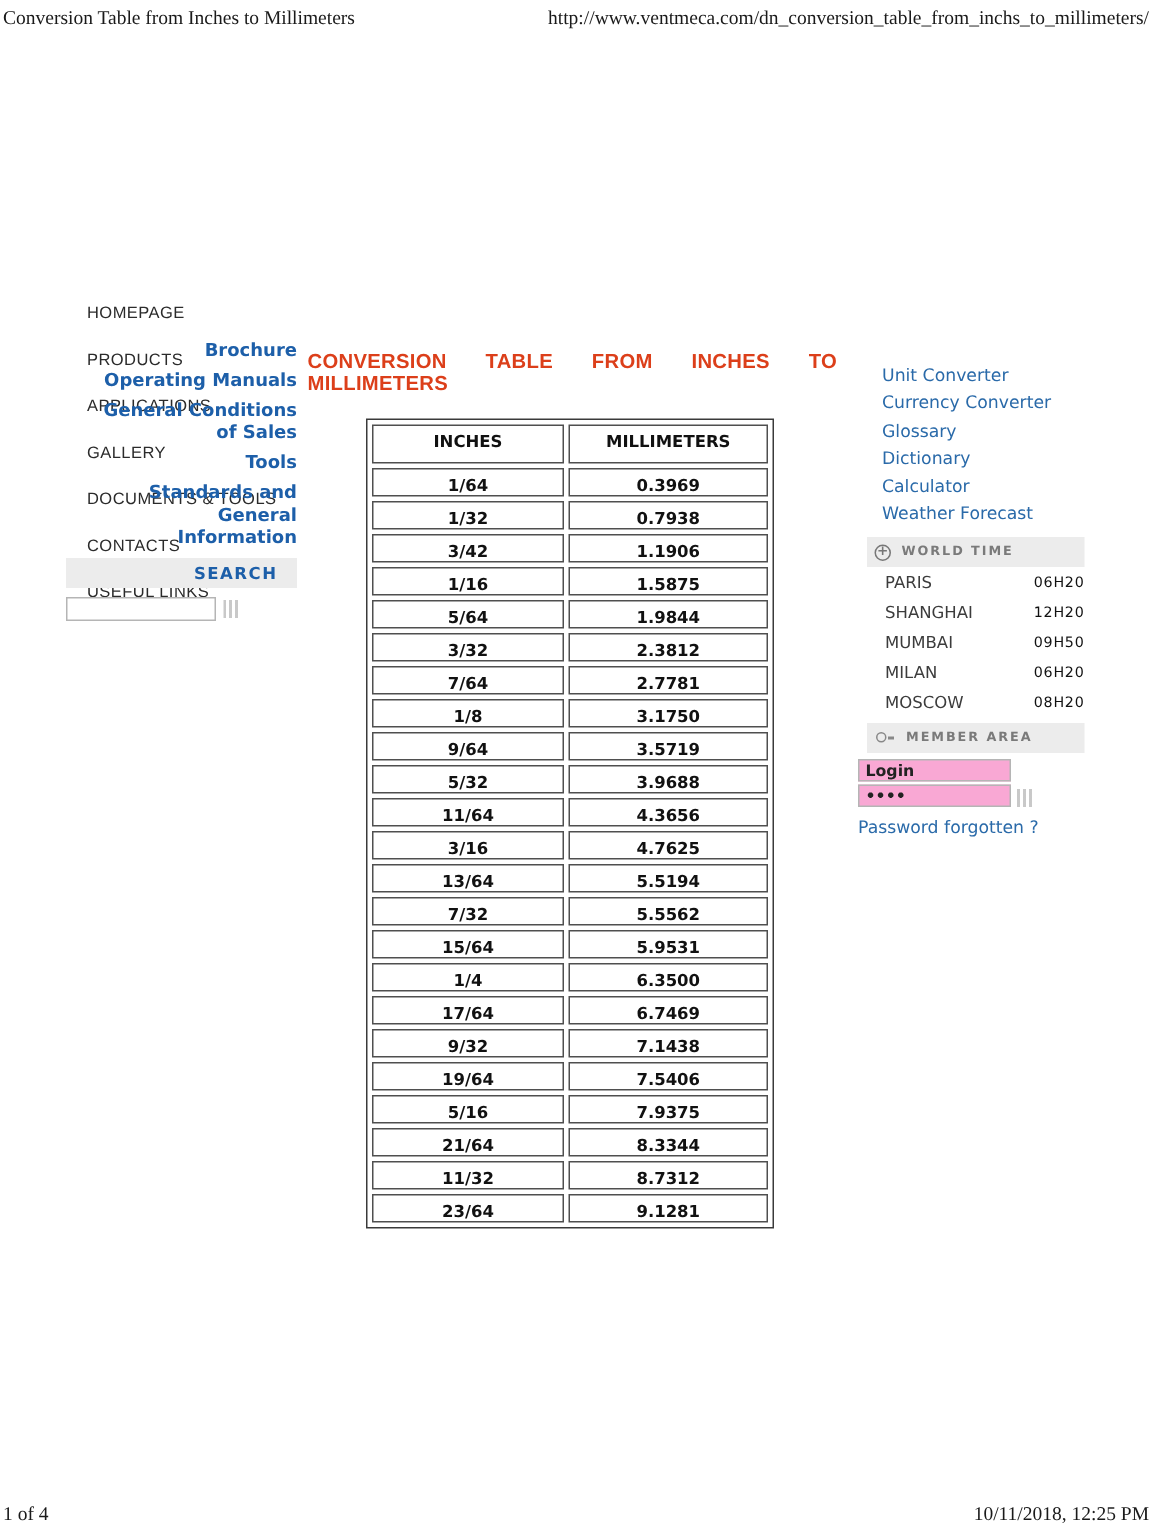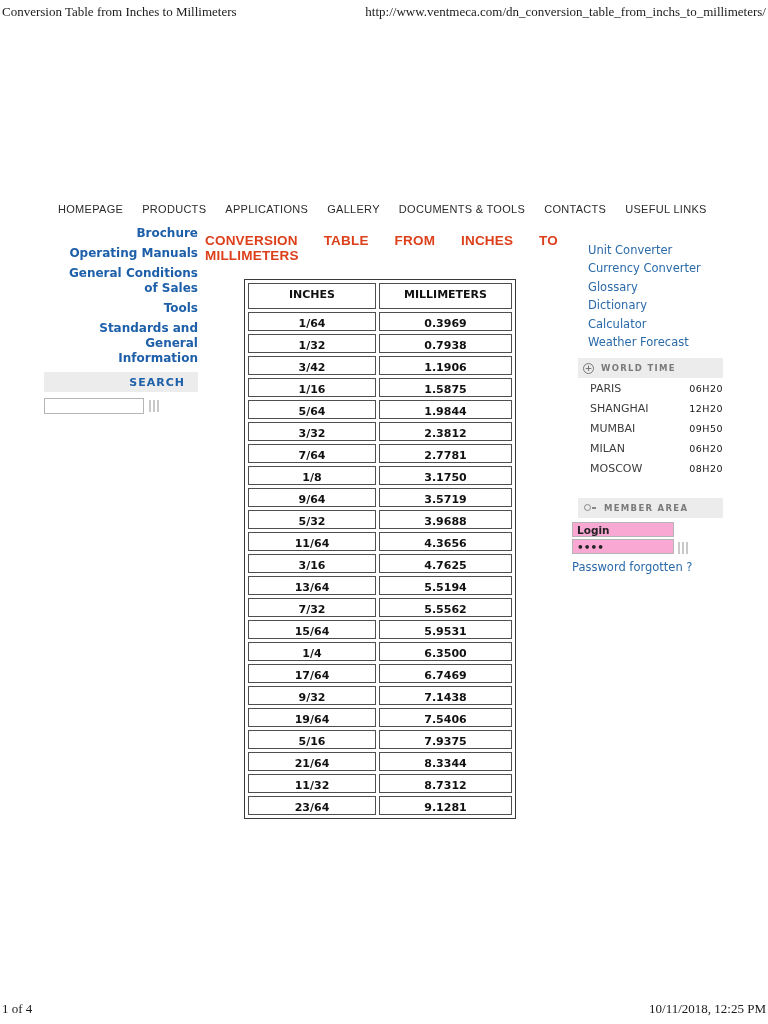--- a/index.html
+++ b/index.html
@@ -18,21 +18,21 @@
     position:absolute; top:1001px; left:2px; right:2px;
     display:flex; justify-content:space-between;
     font-family:"Liberation Serif", serif; font-size:13px; color:#1a1a1a;
   }
 
   
   .nav {
     position:absolute; top:203px; left:58px;
     display:flex; gap:19px;
     font-family:"Liberation Sans", sans-serif; font-size:11px;
-    letter-spacing:0.3px; color:#2b2b2b; white-space:nowrap;
+    letter-spacing:0.3px; color:#2b2b2b; white-space:nowrap;flex-direction:column;
   }
   .nav span { cursor:default; }
 
   
   .left-sidebar { position:absolute; top:226px; left:44px; width:154px; }
   .left-links { padding-left:19px; width:138px; box-sizing:border-box; }
   .left-link {
     font-size:12px; font-weight:bold; color:#1d5fa9;
     line-height:15px; margin-bottom:5px; width:135px;text-align:right;
   }
@@ -80,21 +80,21 @@
   .right-sidebar { position:absolute; top:241px; left:578px; width:145px; }
   .right-links { padding-left:10px; }
   .right-link {
     font-size:11.5px; color:#2a6aa9; line-height:18.4px; white-space:nowrap;
   }
   .section-bar {
     background:#ececec; height:20px; display:flex; align-items:center;
     gap:7px; padding-left:5px; box-sizing:border-box;
   }
   .section-bar.world { margin-top:7px; }
-  .section-bar.member { margin-top:20px; }
+  .section-bar.member { margin-top:4px; }
   .section-title {
     font-size:8.5px; font-weight:bold; color:#7a7a7a; letter-spacing:1.3px;text-align:center;
   }
   .clock-icon {
     width:11px; height:11px; border:1px solid #777; border-radius:50%;
     display:inline-flex; align-items:center; justify-content:center;
     color:#777; font-size:9px; font-weight:bold; line-height:9px; box-sizing:border-box;
   }
   .clock-icon::before { content:"+"; }
   .key-icon { width:14px; height:10px; position:relative; display:inline-block; }

